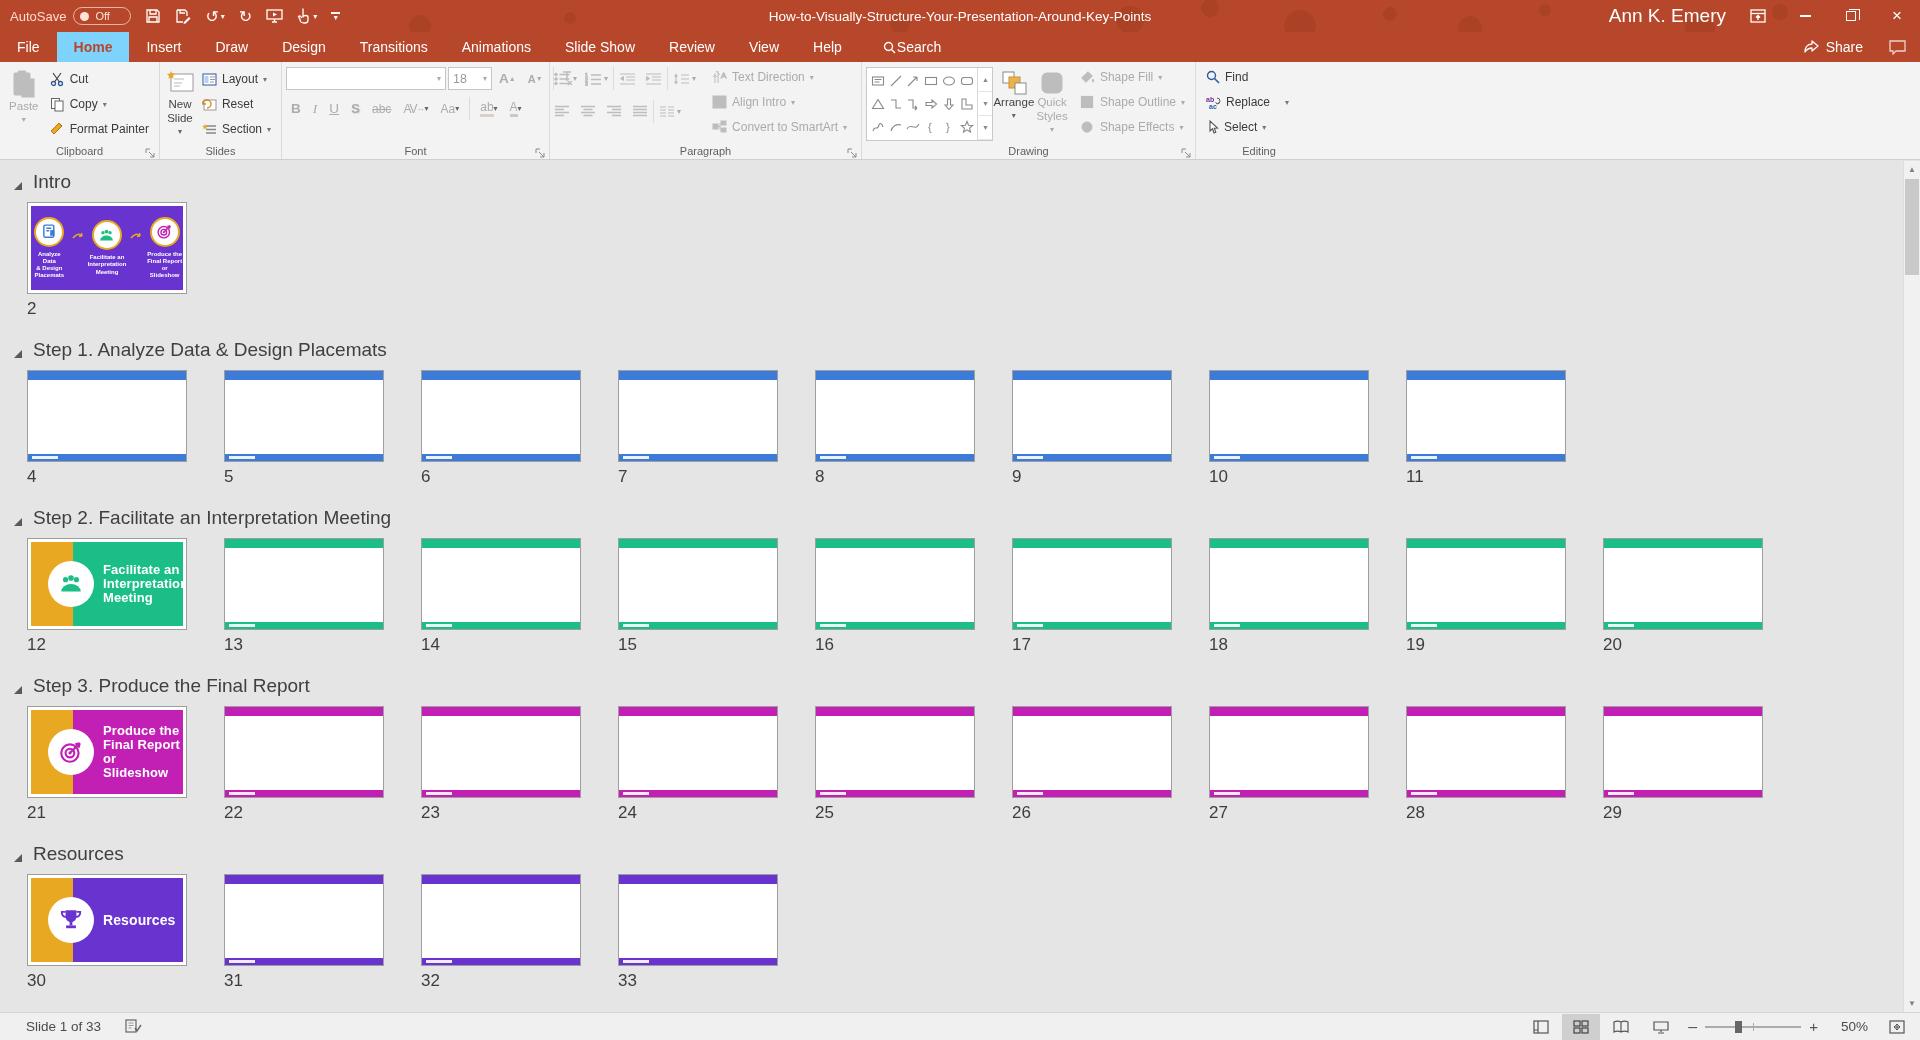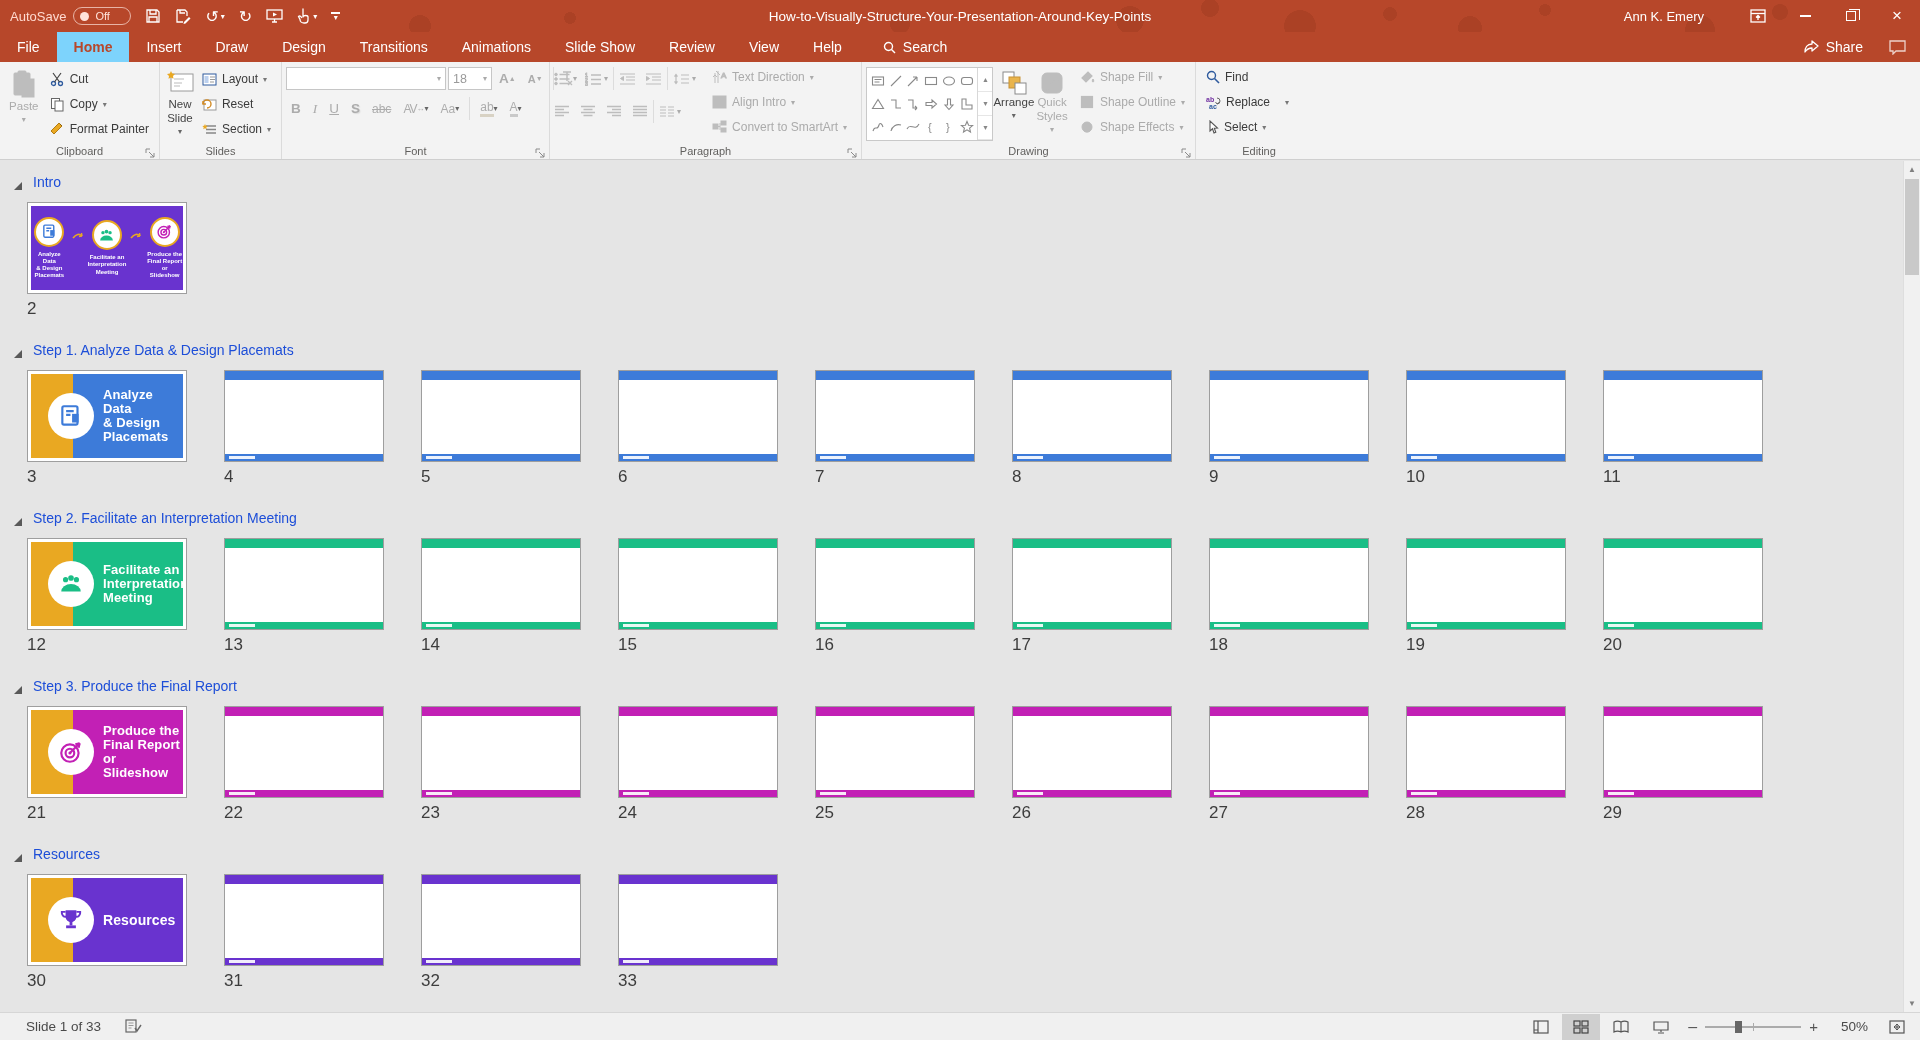--- a/index.html
+++ b/index.html
@@ -25,31 +25,31 @@
   .autosave{display:flex;align-items:center;gap:7px;font-size:13px;color:#ffd9cf;}
   .as-pill{width:58px;height:18px;border:1px solid #e8b4a6;border-radius:9px;display:flex;align-items:center;padding:0 6px;gap:6px;}
   .as-dot{width:9px;height:9px;border-radius:50%;background:#ffe3da;}
   .as-off{font-size:11px;color:#ffe3da;}
   .qat-ic{display:flex;align-items:center;gap:2px;color:#fff;}
   .qat-ic svg{display:block;}
   .car-w{font-size:8px;color:#fff;}
   #title-center{position:absolute;left:0;right:0;top:0;height:32px;display:flex;align-items:center;justify-content:center;
     color:#fff;font-size:13.5px;pointer-events:none;}
   #tb-right{position:absolute;right:0;top:0;height:32px;display:flex;align-items:center;gap:0;color:#fff;}
-  #user-name{font-size:13px;margin-right:36px;text-align:center;}
+  #user-name{font-size:19px;margin-right:14px;text-align:center;}
   .winbtn{width:46px;height:32px;display:flex;align-items:center;justify-content:center;color:#fff;font-size:14px;}
   .restore-box{width:10px;height:10px;border:1px solid #fff;position:relative;}
   .restore-box:before{content:"";position:absolute;left:2px;top:-3px;width:10px;height:10px;border:1px solid #fff;border-left:none;border-bottom:none;}
   .ribbon-disp{width:36px;height:32px;display:flex;align-items:center;justify-content:center;margin-right:6px;}
 
   
   #tabrow{position:absolute;top:32px;left:0;width:1920px;height:30px;background:#B7472A;display:flex;align-items:stretch;z-index:4;}
   .tab{display:flex;align-items:center;padding:0 17px;color:#fff;font-size:14px;cursor:default;}
   .tab.active{background:#7dd3fc;color:#B7472A;font-weight:bold;}
-  #search-tab{display:flex;align-items:center;gap:7px;color:#fff;font-size:14px;margin-left:24px;}
+  #search-tab{display:flex;align-items:center;gap:1px;color:#fff;font-size:14px;margin-left:24px;}
   #tabrow-right{margin-left:auto;display:flex;align-items:center;gap:26px;padding-right:14px;color:#fff;font-size:14px;}
   .share-wrap{display:flex;align-items:center;gap:7px;}
 
   
   #ribbon{position:absolute;top:62px;left:0;width:1920px;height:98px;background:#F3F3F3;border-bottom:1px solid #CFCFCF;display:flex;}
   .rgroup{position:relative;height:100%;border-right:1px solid #DBDBDB;padding:3px 4px 18px 4px;display:flex;align-items:flex-start;}
   .rg-label{position:absolute;bottom:2px;left:0;right:0;text-align:center;font-size:11px;color:#605F5D;}
   .launcher{position:absolute;right:3px;bottom:3px;width:11px;height:11px;color:#8a8a8a;}
   .bigbtn{width:56px;height:76px;display:flex;flex-direction:column;align-items:center;padding-top:5px;font-size:11.5px;color:#444;line-height:1.2;text-align:center;}
   .bigbtn .car{margin-top:1px;}
@@ -73,21 +73,21 @@
   #shape-gallery{width:178px;height:74px;background:#fff;border:1px solid #C9C9C9;display:flex;margin-top:2px;}
   #shape-grid{flex:1;display:grid;grid-template-columns:repeat(6,1fr);grid-template-rows:repeat(3,1fr);padding:2px;}
   .shp{display:flex;align-items:center;justify-content:center;}
   #shape-scroll{width:15px;border-left:1px solid #D8D8D8;display:flex;flex-direction:column;}
   #shape-scroll div{flex:1;display:flex;align-items:center;justify-content:center;font-size:7px;color:#888;border-bottom:1px solid #E6E6E6;}
 
   
   #canvas{position:absolute;top:161px;left:0;width:1903px;height:851px;background:#E5E5E5;overflow:hidden;padding:11px 0 0 0;}
   .section-header{display:flex;align-items:center;gap:10px;margin:0 0 10px 13px;height:20px;}
   .section-header .tri{width:10px;height:10px;}
-  .section-title{font-size:14px;color:#1d4ed8;}
+  .section-title{font-size:19px;color:#404040;}
   .slide-row{display:flex;gap:37px;margin-left:27px;}
   .thumb-wrap{width:160px;}
   .thumb{width:160px;height:92px;border:1px solid #9E9E9E;background:#fff;position:relative;overflow:hidden;}
   .thumb-num{margin-top:5px;font-size:17px;color:#3d3d3d;}
   .section-block{margin-bottom:21px;}
   
   .tslide{position:absolute;inset:3px;display:block;}
   .tband{position:absolute;left:0;top:0;bottom:0;width:42px;}
   .tfill{position:absolute;left:42px;right:0;top:0;bottom:0;}
   .tcircle{position:absolute;left:17px;top:19px;width:46px;height:46px;border-radius:50%;background:#fff;display:flex;align-items:center;justify-content:center;}
@@ -788,39 +788,20 @@
     <div class="section-block">
       <div class="section-header">
         <span class="tri"><svg width="10" height="10" viewBox="0 0 10 10">
             <path d="M9,1 V9 H1 z" fill="#595959"></path>
           </svg></span>
         <span class="section-title">Step 1. Analyze Data &amp; Design Placemats</span>
       </div>
       <div class="slide-row">
         <div class="thumb-wrap">
           <div class="thumb">
-            <div class="tslide">
-              <div class="tfill" style="background: rgb(61, 123, 217);"></div>
-              <div class="tband" style="background: rgb(233, 168, 34);"></div>
-              <div class="tcircle">
-                <svg width="26" height="26" viewBox="0 0 24 24" style="display:block">
-                  <rect x="4" y="3" width="14" height="17" rx="1.5" fill="none" stroke="#3D7BD9" stroke-width="2"></rect>
-                  <path d="M7.5,7.5 h7 M7.5,11 h4" stroke="#3D7BD9" stroke-width="2"></path>
-                  <rect x="13" y="10" width="6" height="8" fill="#3D7BD9"></rect>
-                </svg>
-              </div>
-              <div class="ttext">Analyze Data
-&amp; Design
-Placemats</div>
-            </div>
-          </div>
-          <div class="thumb-num">3</div>
-        </div>
-        <div class="thumb-wrap">
-          <div class="thumb">
             <div class="cslide-top" style="background: rgb(61, 123, 217);"></div>
             <div class="cslide-bot" style="background: rgb(61, 123, 217);">
               <i></i>
             </div>
           </div>
           <div class="thumb-num">4</div>
         </div>
         <div class="thumb-wrap">
           <div class="thumb">
             <div class="cslide-top" style="background: rgb(61, 123, 217);"></div>

